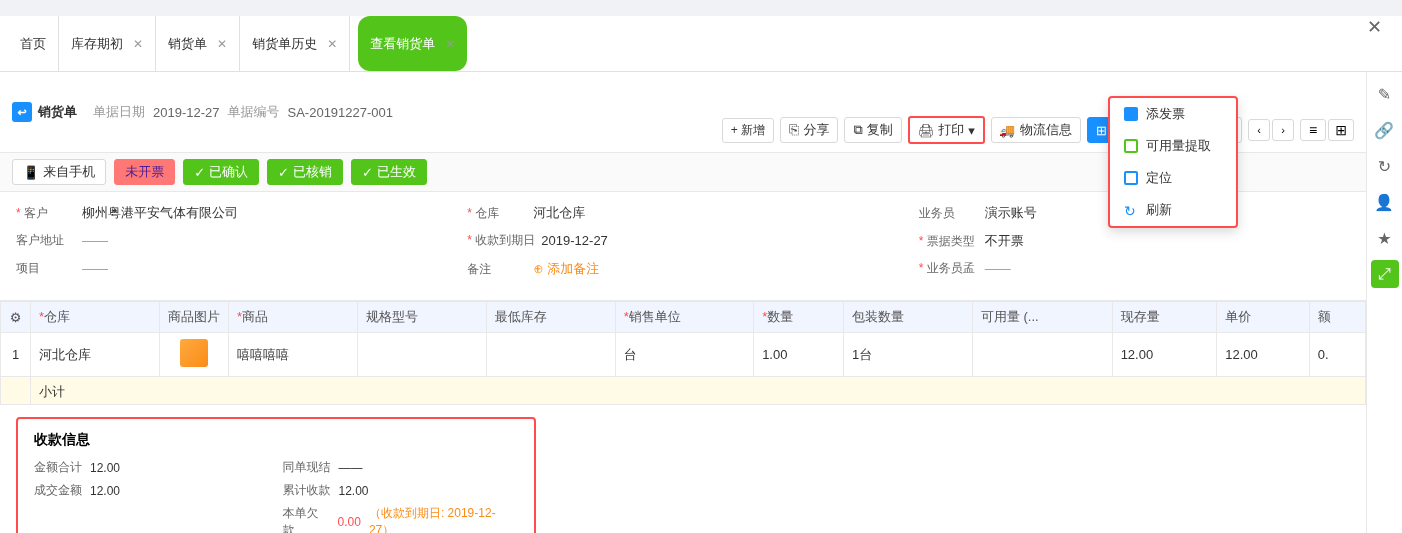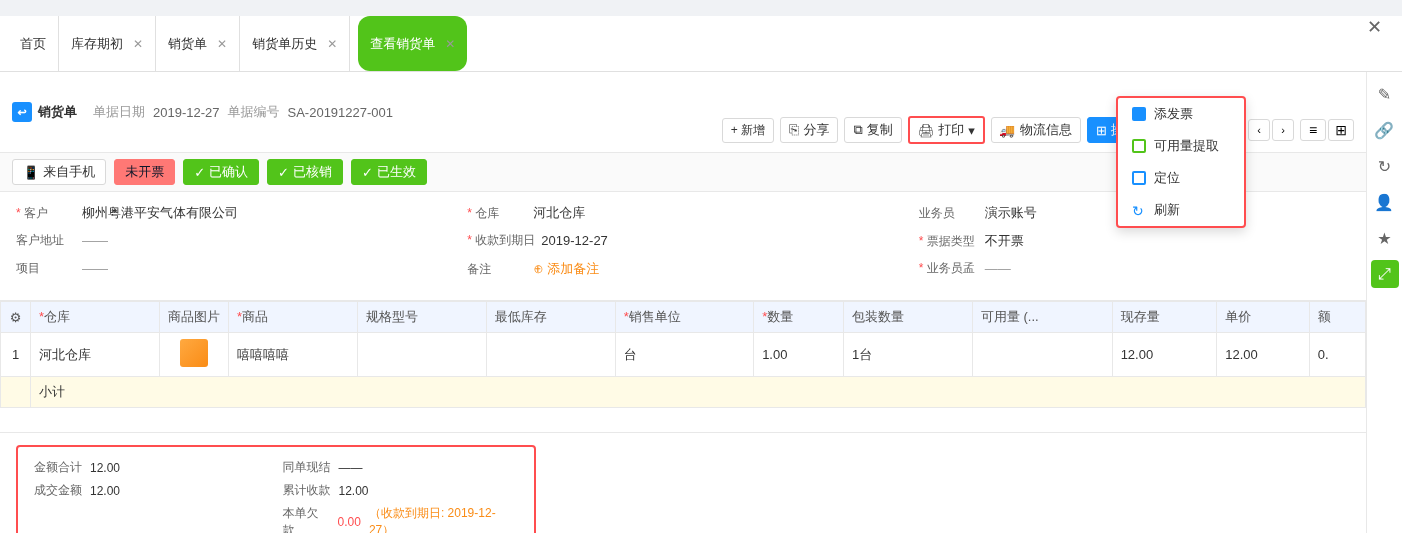--- a/index.html
+++ b/index.html
@@ -316,21 +316,21 @@
     }
     .sidebar-icon.green-bg {
       background: #52c41a;
       color: #fff;
     }
 
     
     .dropdown-overlay {
       position: absolute;
       top: 96px;
-      right: 156px;
+      right: 164px;
       z-index: 1000;
     }
     .dropdown-menu {
       background: #fff;
       border: 2px solid #ff4d4f;
       border-radius: 4px;
       box-shadow: 0 4px 12px rgba(0,0,0,0.15);
       min-width: 130px;
       overflow: hidden;
     }
@@ -430,21 +430,21 @@
           <div class="view-btn">⊞</div>
         </div>
       </div>
     </div>
 
     <div class="sub-actions">
       <button class="sub-btn">
         <span>📱</span>
         <span>来自手机</span>
       </button>
-      <button class="sub-btn" style="background:#ff7875;color:#0f172a;border-color:#ff7875;">
+      <button class="sub-btn" style="background:#ff7875;color:#4c1d95;border-color:#ff7875;">
         <span>未开票</span>
       </button>
       <button class="sub-btn" style="background:#52c41a;color:#fff;border-color:#52c41a;">
         <span>✓</span>
         <span>已确认</span>
       </button>
       <button class="sub-btn status-btn green">
         <span>✓</span>
         <span>已核销</span>
       </button>
@@ -542,20 +542,21 @@
           <tr class="subtotal">
             <td></td>
             <td colspan="12">小计</td>
           </tr>
         </tbody>
       </table>
     </div>
 
     <div class="bottom-info">
       <div class="info-box">
+        <div class="info-title">收款信息</div>
         <div class="info-grid">
           <div class="info-row">
             <span class="info-label">金额合计</span>
             <span class="info-value">12.00</span>
           </div>
           <div class="info-row">
             <span class="info-label">同单现结</span>
             <span class="info-value form-dash">——</span>
           </div>
           <div class="info-row">

